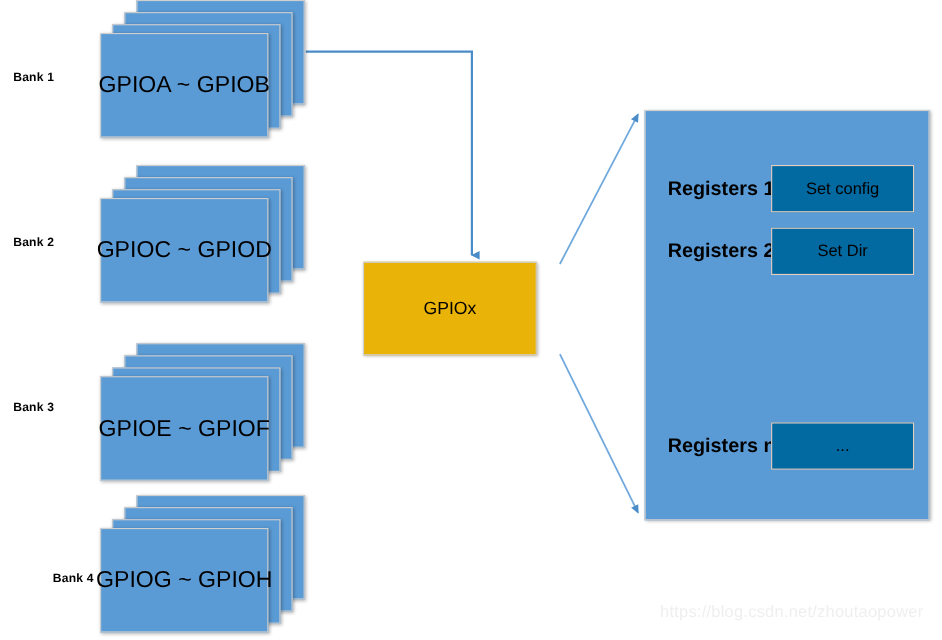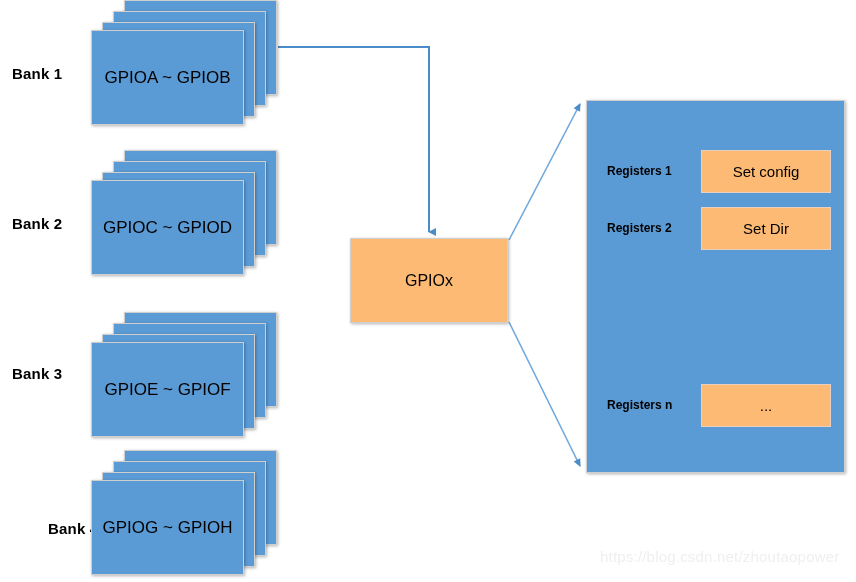--- a/index.html
+++ b/index.html
@@ -25,21 +25,21 @@
 
   
   .bank-group {
     position: absolute;
     left: 0;
   }
   .bank-label {
     position: absolute;
     left: 12px;
     width: 80px;
-    font-size: 15px;
+    font-size: 11px;
     font-weight: bold;
     color: #000000;
     letter-spacing: 0.2px;
     white-space: nowrap;
   }
   .stack {
     position: absolute;
     left: 91px;
     width: 175px;
     height: 117px;
@@ -56,34 +56,34 @@
   .card.c1 { left: 33px; top: 0px; }
   .card.c2 { left: 22px; top: 11px; }
   .card.c3 { left: 11px; top: 22px; }
   .card.c4 {
     left: 0px;  top: 30px;
     display: flex;
     align-items: center;
     justify-content: center;
   }
   .card-text {
-    font-size: 17px;
+    font-size: 21px;
     color: #000000;
     font-family: "Liberation Sans", sans-serif;
     white-space: nowrap;
   }
 
   
   #gpiox-box {
     position: absolute;
-    left: 350px;
+    left: 330px;
     top: 238px;
     width: 158px;
     height: 85px;
-    background: #fdba74;
+    background: #eab308;
     border: 1px solid #cfcfcf;
     box-sizing: border-box;
     box-shadow: 1px 1px 3px rgba(0,0,0,0.30);
     display: flex;
     align-items: center;
     justify-content: center;
   }
   #gpiox-box .card-text { font-size: 16px; }
 
   
@@ -103,32 +103,32 @@
     left: 0;
     width: 100%;
     height: 44px;
     display: flex;
     align-items: center;
   }
   .reg-label {
     position: absolute;
     left: 20px;
     width: 96px;
-    font-size: 12px;
+    font-size: 18px;
     font-weight: bold;
     color: #000000;
     white-space: nowrap;
     text-align: left;
   }
   .reg-box {
     position: absolute;
     left: 114px;
     width: 130px;
     height: 43px;
-    background: #fdba74;
+    background: #0369a1;
     border: 1px solid #e8cfbf;
     box-sizing: border-box;
     display: flex;
     align-items: center;
     justify-content: center;
   }
   .reg-box-text {
     font-size: 15px;
     color: #000000;
     white-space: nowrap;

